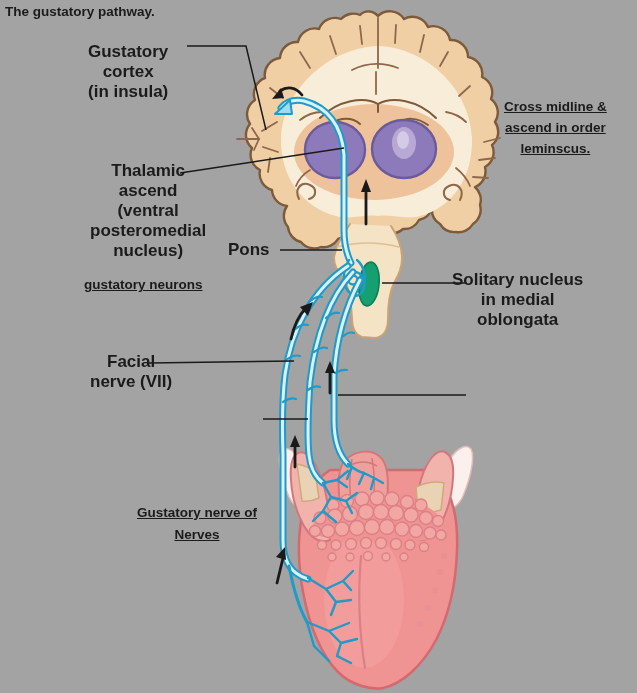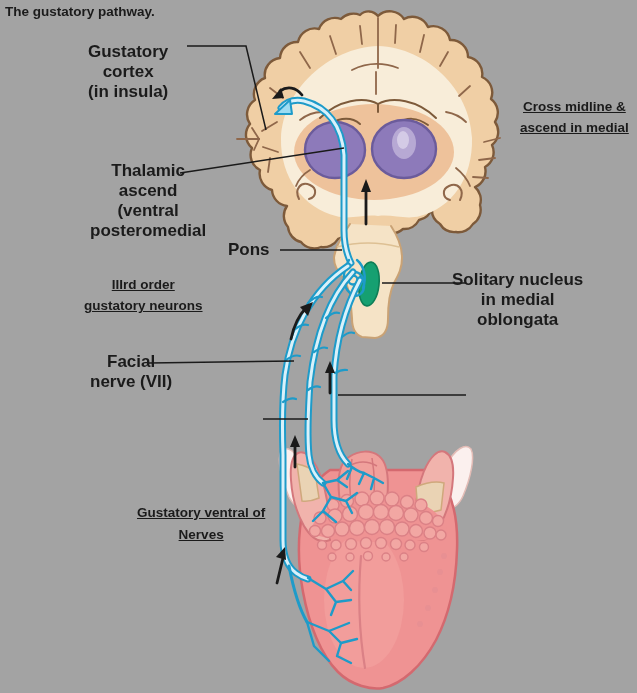--- a/index.html
+++ b/index.html
@@ -253,51 +253,52 @@
 </svg>
 
 <div class="lbl title" style="left:5px;top:4px">The gustatory pathway.</div>
 
 <div class="lbl main" style="left:88px;top:42px">
   <div>Gustatory</div>
   <div>cortex</div>
   <div>(in insula)</div>
 </div>
 
-<div class="lbl note" style="left:520px;top:96px">
+<div class="lbl note" style="left:504px;top:96px">
   <div>Cross midline &amp;</div>
-  <div>ascend in medial</div>
+  <div>ascend in order</div>
+  <div>leminscus.</div>
 </div>
 
 <div class="lbl main" style="left:90px;top:161px">
   <div>Thalamic</div>
   <div>ascend</div>
   <div>(ventral</div>
   <div>posteromedial</div>
+  <div>nucleus)</div>
 </div>
 
 <div class="lbl main" style="left:228px;top:240px">Pons</div>
 
 <div class="lbl note" style="left:84px;top:274px">
-  <div>IIIrd order</div>
   <div>gustatory neurons</div>
 </div>
 
 <div class="lbl main" style="left:452px;top:270px">
   <div>Solitary nucleus</div>
   <div>in medial</div>
   <div>oblongata</div>
 </div>
 
 
 <div class="lbl main" style="left:90px;top:352px">
   <div>Facial</div>
   <div>nerve (VII)</div>
 </div>
 
 
 
 <div class="lbl note" style="left:137px;top:502px;line-height:22px">
-  <div>Gustatory ventral of</div>
+  <div>Gustatory nerve of</div>
   <div>Nerves</div>
 </div>
 
 </div>
 
 </body></html>

